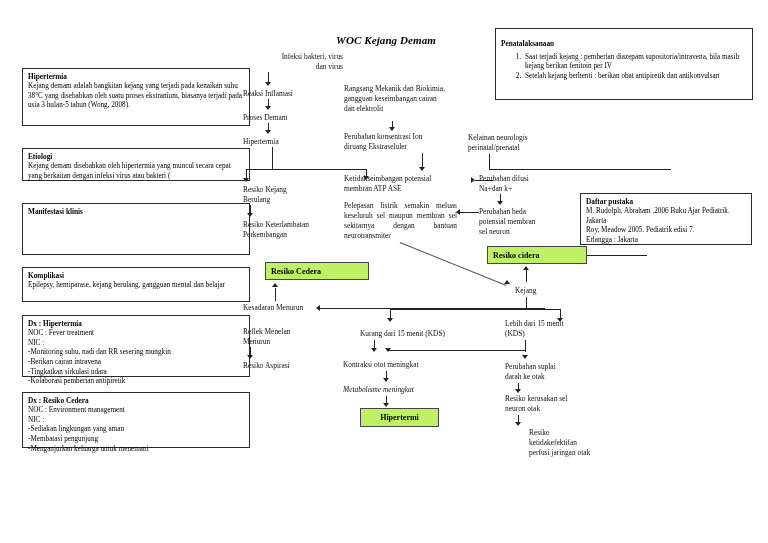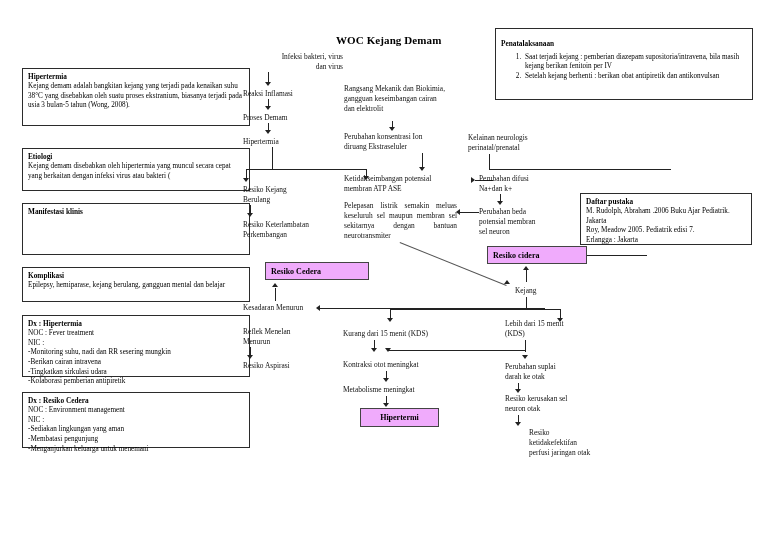--- a/index.html
+++ b/index.html
@@ -59,21 +59,21 @@
   }
   .nodebox {
     position: absolute;
     border: 1.4px solid #444;
     box-sizing: border-box;
     display: flex;
     align-items: center;
     justify-content: center;
     font-weight: bold;
     font-size: 8px;
-    background: #f0abfc;
+    background: #bef264;
   }
   .nodebox.lead {
     justify-content: flex-start;
     padding-left: 5px;
   }
   
   .vline, .hline {
     position: absolute;
     background: #222;
   }
@@ -112,28 +112,28 @@
   .justify {
     text-align: justify;
     text-align-last: left;
   }
 </style>
 </head>
 <body>
 
 <div id="page">
 
-  <div class="title" style="left:336px; top:34px;">WOC Kejang Demam</div>
+  <div class="title" style="left:336px; top:34px;font-style:italic;">WOC Kejang Demam</div>
 
   <div class="box" style="left:22px; top:68px; width:228px; height:58px;">
     <span class="hdr">Hipertermia</span>
     <span class="body">Kejang demam  adalah bangkitan kejang yang terjadi pada kenaikan suhu 38°C yang disebabkan oleh suatu proses ekstranium, biasanya terjadi pada usia 3 bulan-5 tahun (Wong, 2008).</span>
   </div>
 
-  <div class="box" style="left:22px; top:148px; width:228px; height:43px;">
+  <div class="box" style="left:22px; top:148px; width:228px; height:33px;">
     <span class="hdr">Etiologi</span>
     <span class="body">Kejang demam disebabkan oleh hipertermia yang muncul secara cepat yang berkaitan dengan infeksi virus atau bakteri (</span>
   </div>
 
   <div class="box" style="left:22px; top:203px; width:228px; height:52px;">
     <span class="hdr">Manifestasi klinis</span>
   </div>
 
   <div class="box" style="left:22px; top:267px; width:228px; height:35px;">
     <span class="hdr">Komplikasi</span>
@@ -269,33 +269,33 @@
   <div class="hline" style="left:320px; top:308px; width:225px;"></div>
   <div class="arw left" style="left:316px; top:305px;"></div>
 
   <div class="node" style="left:243px; top:327px; width:110px;">Reflek Menelan
 Menurun</div>
   <div class="vline" style="left:250px; top:347px; height:10px;"></div>
   <div class="arw down" style="left:247px; top:355px;"></div>
 
   <div class="node" style="left:243px; top:361px; width:110px;">Resiko Aspirasi</div>
 
-  <div class="node" style="left:343px; top:329px; width:140px;">Kurang dari 15 menit (KDS)</div>
+  <div class="node" style="left:360px; top:329px; width:140px;">Kurang dari 15 menit (KDS)</div>
   <div class="vline" style="left:374px; top:340px; height:10px;"></div>
   <div class="arw down" style="left:371px; top:348px;"></div>
 
   <div class="hline" style="left:388px; top:350px; width:137px;"></div>
   <div class="vline" style="left:525px; top:340px; height:10px;"></div>
   <div class="arw down" style="left:385px; top:348px;"></div>
 
   <div class="node" style="left:343px; top:360px; width:150px;">Kontraksi otot meningkat</div>
   <div class="vline" style="left:386px; top:371px; height:9px;"></div>
   <div class="arw down" style="left:383px; top:378px;"></div>
 
-  <div class="node" style="left:343px; top:385px; width:150px;">Metabolisme meningkat</div>
+  <div class="node" style="left:343px; top:385px; width:150px;font-style:italic;">Metabolisme meningkat</div>
   <div class="vline" style="left:386px; top:396px; height:9px;"></div>
   <div class="arw down" style="left:383px; top:403px;"></div>
 
   <div class="nodebox" style="left:360px; top:408px; width:79px; height:19px;">Hipertermi</div>
 
   <div class="node" style="left:505px; top:319px; width:95px;">Lebih dari 15 menit
 (KDS)</div>
   <div class="vline" style="left:525px; top:340px; height:12px;"></div>
   <div class="arw down" style="left:522px; top:355px;"></div>
 

